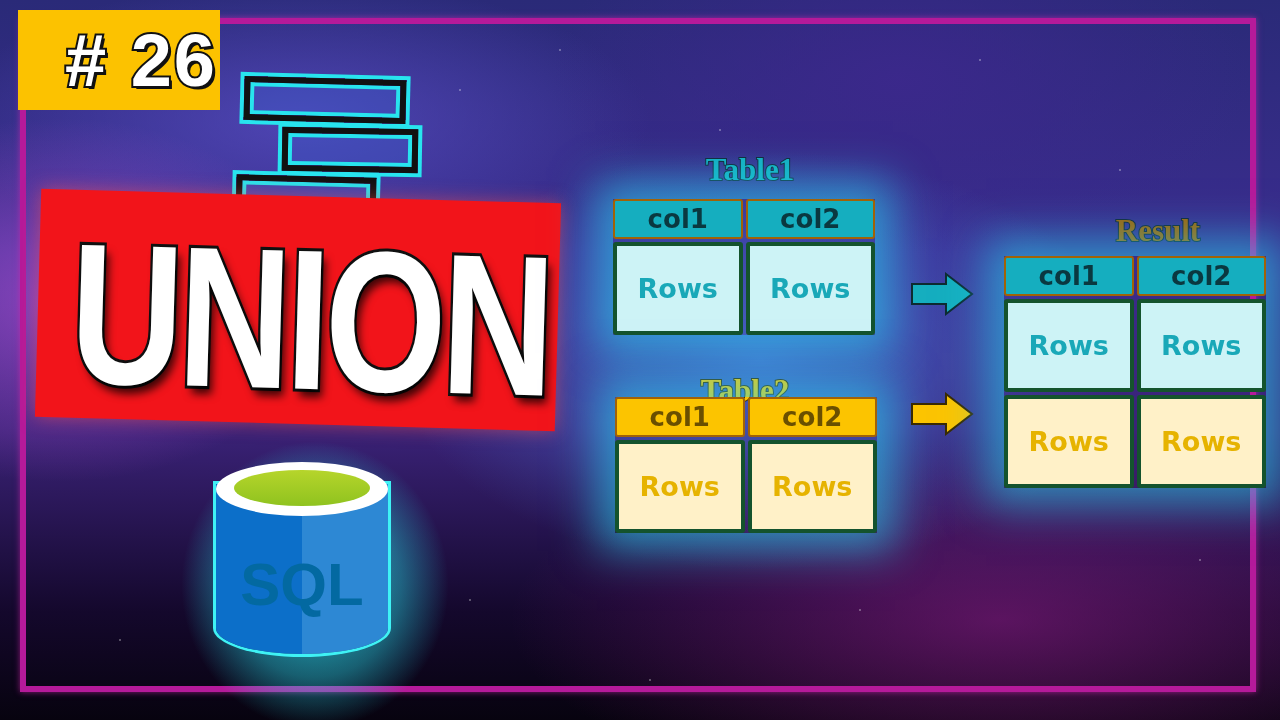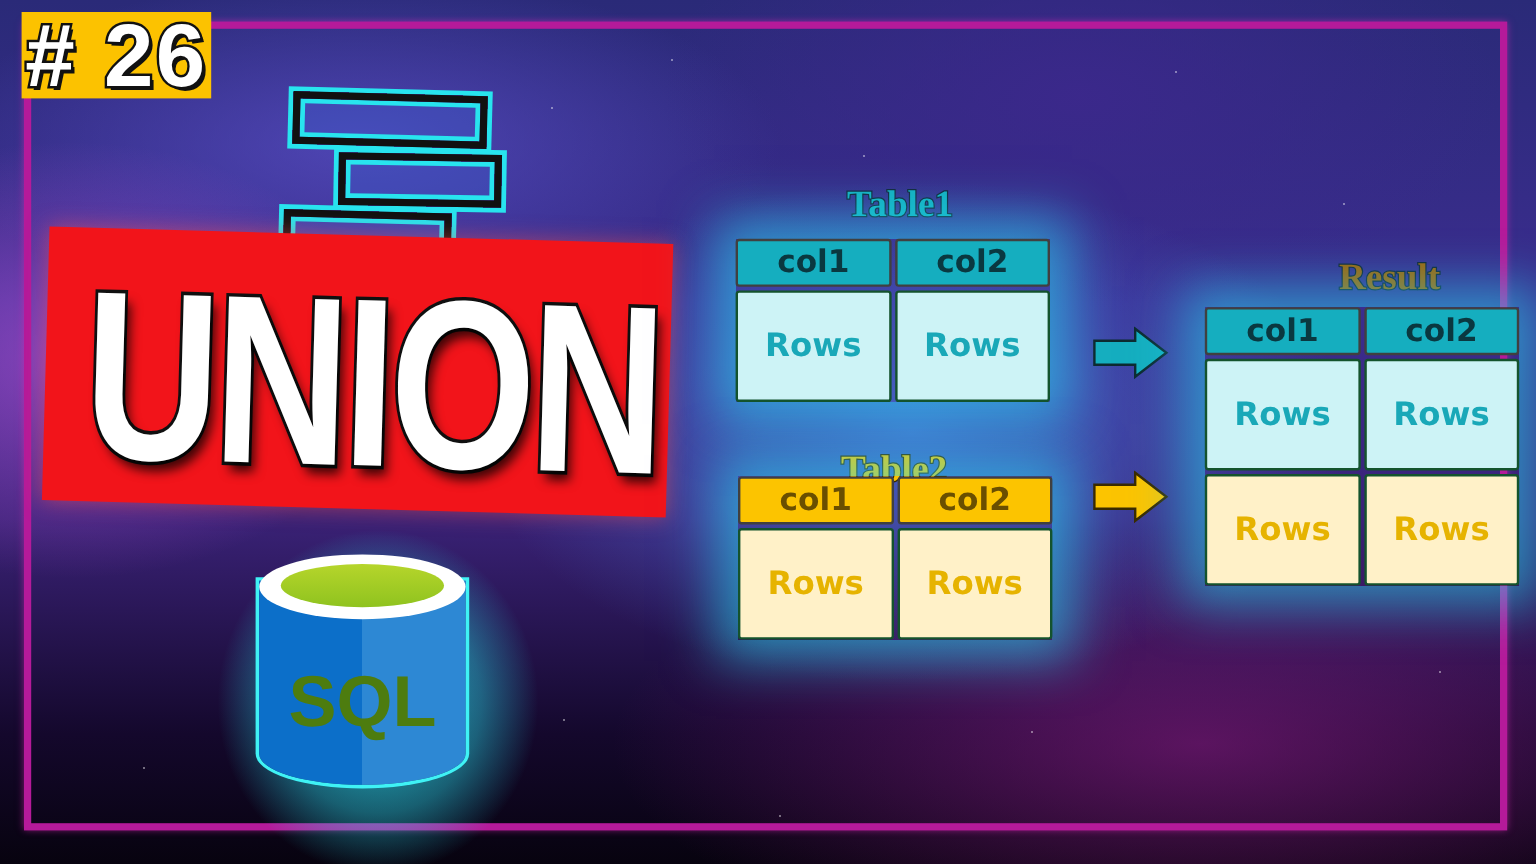--- a/index.html
+++ b/index.html
@@ -24,43 +24,43 @@
       radial-gradient(1px 1px at 1200px 560px,#fff,transparent),
       radial-gradient(1px 1px at 860px 610px,#fff,transparent),
       radial-gradient(1px 1px at 120px 640px,#fff,transparent),
       radial-gradient(1px 1px at 470px 600px,#fff,transparent),
       radial-gradient(1px 1px at 650px 680px,#fff,transparent),
       radial-gradient(1px 1px at 1040px 690px,#fff,transparent),
       radial-gradient(1px 1px at 300px 520px,#fff,transparent);
   }
   .frame{position:absolute;left:20px;top:18px;width:1236px;height:674px;border:6px solid #b51a9a;box-sizing:border-box;
     box-shadow:0 0 6px rgba(220,40,180,0.6);}
-  .badge{position:absolute;left:18px;top:10px;width:158px;height:72px;background:#fcc200;display:flex;align-items:center;justify-content:center;}
+  .badge{position:absolute;left:18px;top:10px;width:158px;height:100px;background:#fcc200;display:flex;align-items:center;justify-content:center;padding-left:44px;}
   .badge span{font-family:"Liberation Sans",sans-serif;font-weight:bold;font-size:74px;color:#fff;letter-spacing:2px;
     -webkit-text-stroke:4px #111;paint-order:stroke fill;text-shadow:3px 3px 0 #111;}
   .union-icon{position:absolute;left:230px;top:72px;width:180px;height:150px;}
   .union-icon div{position:absolute;height:32px;border:6px solid #111;box-shadow:0 0 0 4px #28e4ee, inset 0 0 0 4px #28e4ee;background:rgba(60,90,200,0.4);}
   .red-banner{position:absolute;left:38px;top:196px;width:520px;height:228px;background:#f2141a;transform:rotate(1.6deg);
     box-shadow:0 0 18px rgba(255,80,80,0.5);}
   .union-text{position:absolute;left:60px;top:200px;width:500px;height:240px;display:flex;align-items:center;justify-content:center;
     transform:rotate(1.6deg);font-family:"Liberation Sans",sans-serif;font-weight:bold;font-size:200px;letter-spacing:-6px;color:#fff;
     -webkit-text-stroke:6px #111;paint-order:stroke fill;text-shadow:6px 8px 10px rgba(0,0,0,0.75);transform-origin:center;}
   .union-text span{display:inline-block;transform:scaleX(0.78);}
   .sql-glow{position:absolute;left:180px;top:440px;width:270px;height:290px;border-radius:50%;
     background:radial-gradient(ellipse at center, rgba(40,230,240,0.85) 0%, rgba(40,230,240,0.4) 45%, transparent 70%);}
   .sql-db{position:absolute;left:216px;top:462px;width:172px;height:214px;}
   .sql-body{position:absolute;left:0;top:22px;width:172px;height:170px;background:linear-gradient(90deg,#0c6fc9 0%,#0c6fc9 50%,#2d88d4 50%,#2d88d4 100%);
     border-radius:0 0 86px 86px/0 0 26px 26px;box-shadow:0 0 0 3px #3ff2f5;}
   .sql-top{position:absolute;left:0;top:0;width:172px;height:54px;border-radius:50%;background:#fff;}
   .sql-top-inner{position:absolute;left:18px;top:8px;width:136px;height:36px;border-radius:50%;background:linear-gradient(180deg,#b6d52b 0%,#8fc31f 100%);}
-  .sql-text{position:absolute;left:0;top:88px;width:172px;text-align:center;font-family:"Liberation Sans",sans-serif;font-weight:bold;font-size:60px;color:#4d7c0f;}
+  .sql-text{position:absolute;left:0;top:88px;width:172px;text-align:center;font-family:"Liberation Sans",sans-serif;font-weight:bold;font-size:60px;color:#0369a1;}
   .tbl-title{position:absolute;font-family:Liberation Serif, serif;font-weight:bold;font-size:31px;-webkit-text-stroke:2px #123;paint-order:stroke fill;text-align:center;}
   .grid{position:absolute;display:grid;gap:3px;}
-  .cell-h{border:2px solid #404040;border-radius:3px;display:flex;align-items:center;justify-content:center;font-weight:bold;font-size:26px;box-sizing:border-box;}
-  .cell-r{border:2px solid #14532d;border-radius:3px;display:flex;align-items:center;justify-content:center;font-weight:bold;font-size:27px;box-sizing:border-box;}
+  .cell-h{border:2px solid #a16207;border-radius:3px;display:flex;align-items:center;justify-content:center;font-weight:bold;font-size:26px;box-sizing:border-box;}
+  .cell-r{border:4px solid #14532d;border-radius:3px;display:flex;align-items:center;justify-content:center;font-weight:bold;font-size:27px;box-sizing:border-box;}
   .cyan-glow{box-shadow:0 0 40px 18px rgba(40,220,245,0.55);}
   .h-teal{background:#15aebf;color:#0a3840;}
   .r-teal{background:#cdf3f6;color:#19a8b8;}
   .h-gold{background:#fcc400;color:#6a4f00;}
   .r-gold{background:#fff1c8;color:#e6b300;}
   .arrow{position:absolute;width:64px;height:44px;}
 </style>
 </head>
 <body>
 

